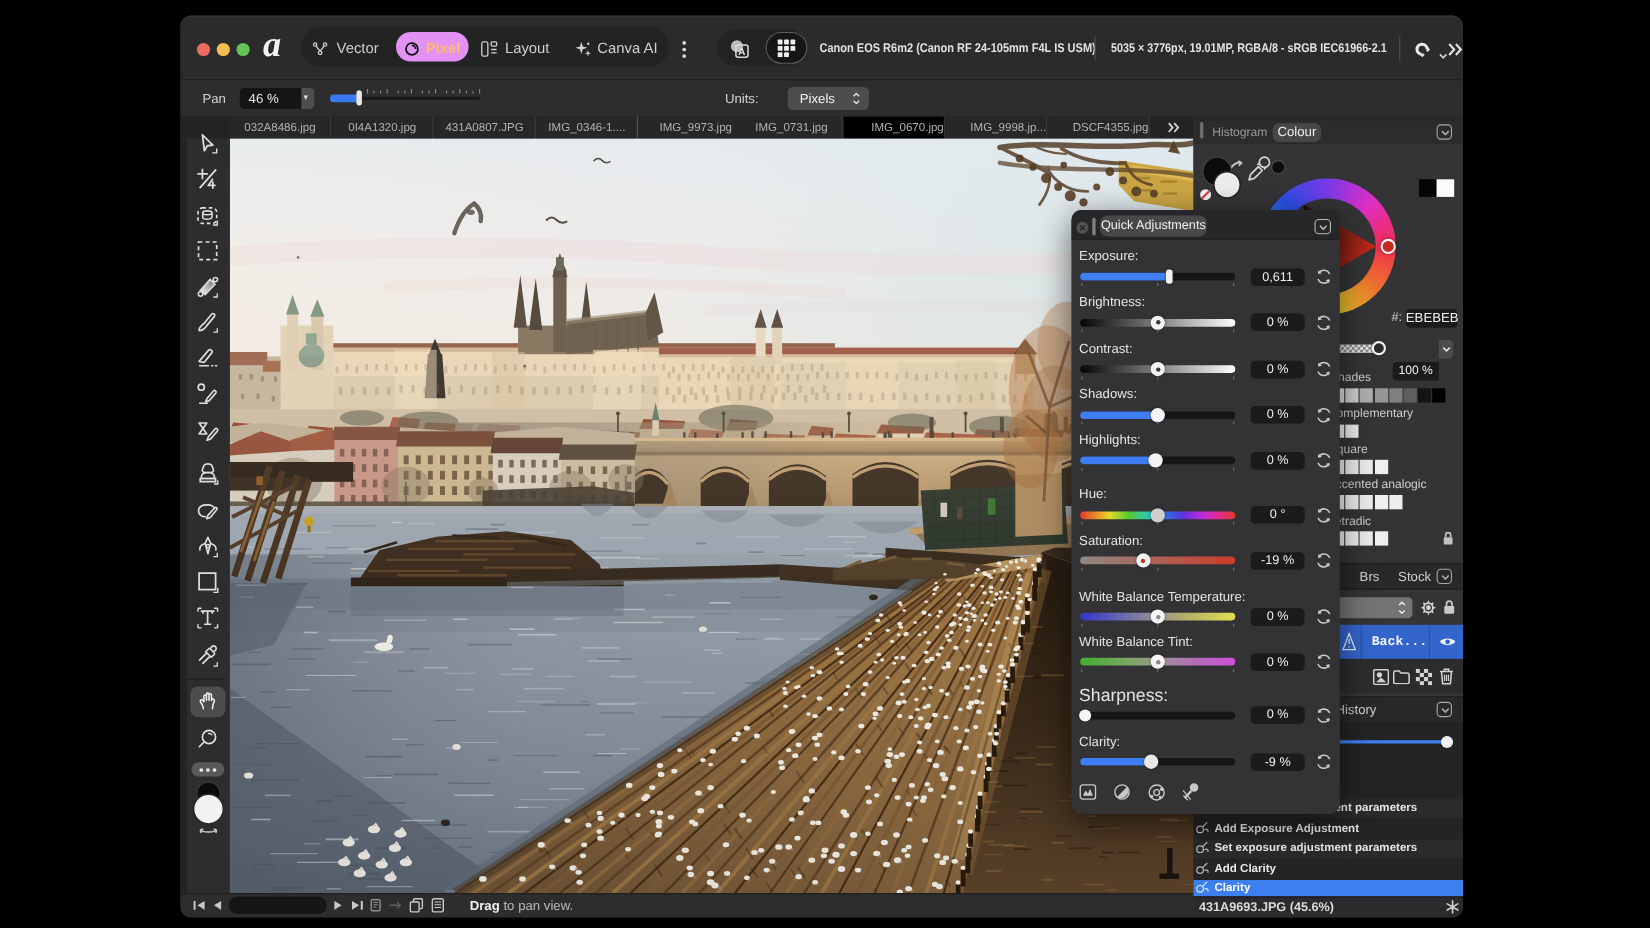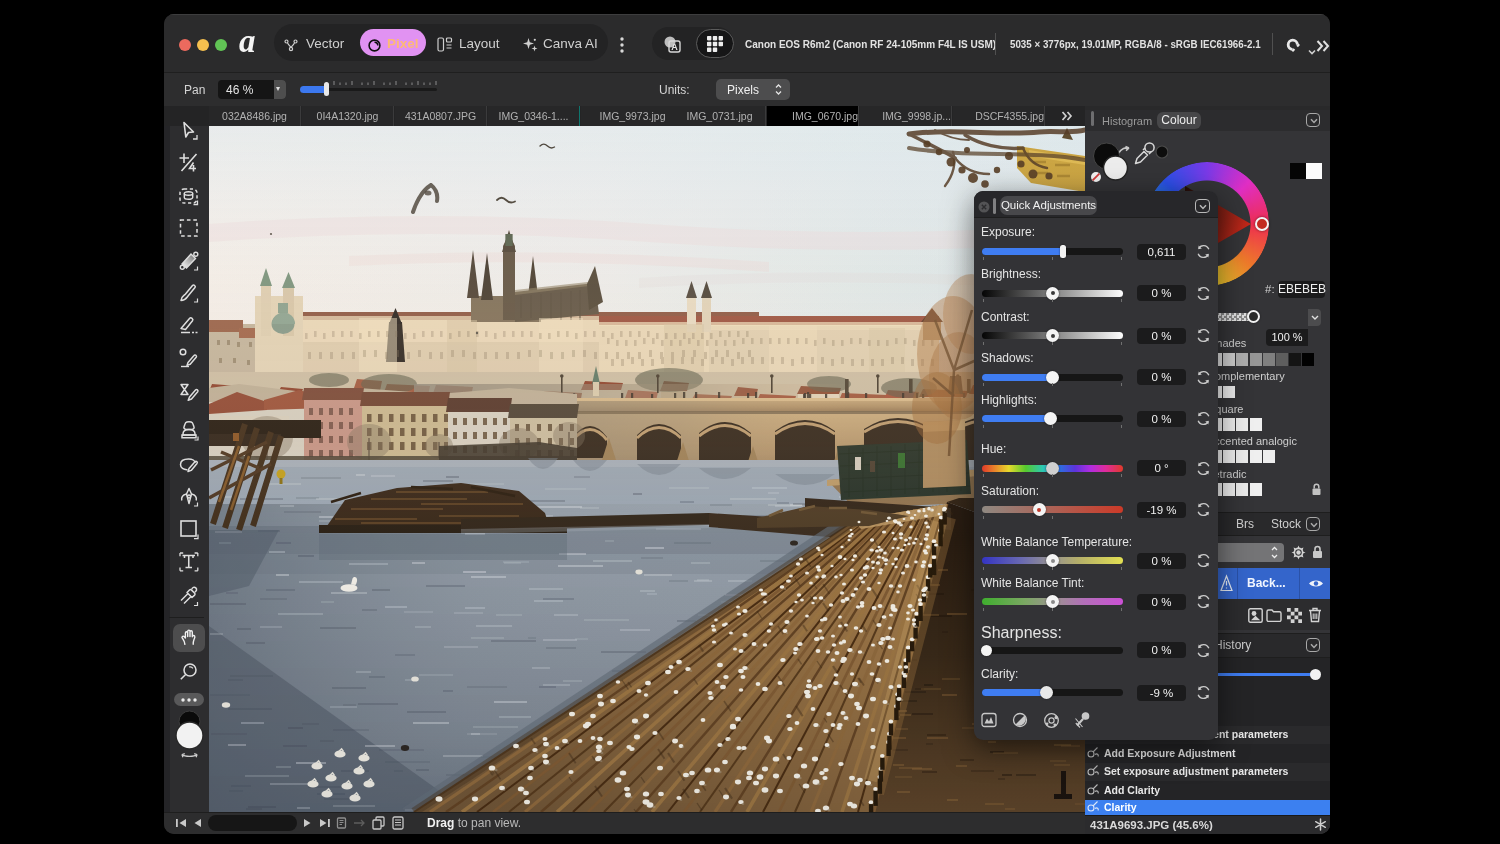--- a/index.html
+++ b/index.html
@@ -2103,21 +2103,21 @@
         <rect x="1" y="6" width="9" height="7" rx="1" fill="#c9c9c9"></rect>
         <path d="M3 6 V4 A2.5 2.5 0 0 1 8 4 V6" fill="none" stroke="#c9c9c9" stroke-width="1.6"></path>
       </svg>
 
     <div class="abs" style="left:921px;top:554px;width:245px;height:31px;background:#3465cb;"></div>
     <svg class="abs" style="left:1056px;top:560px" width="13" height="19" viewBox="0 0 13 19">
         <path d="M6.5 2 L12 16.5 L1 16.5 Z" fill="none" stroke="#e8eef8" stroke-width="1.2"></path>
         <path d="M6.5 7 V11.5 M6.5 13.5 V14.5" stroke="#e8eef8" stroke-width="1.2"></path>
       </svg>
     <div class="abs" style="left:1073px;top:554px;width:1px;height:31px;background:#2a52a8;"></div>
-    <div class="txt" style="left:1083px;top:562px;font-size:12px;font-weight:bold;color:#f2f6ff;">Back...</div>
+    <div class="txt" style="left:1083px;top:562px;font-size:12px;font-weight:bold;color:#f2f6ff;font-family:Liberation Mono, monospace;">Back...</div>
     <div class="abs" style="left:1135px;top:554px;width:1px;height:31px;background:#2a52a8;"></div>
     <svg class="abs" style="left:1144px;top:564px" width="16" height="11" viewBox="0 0 16 11">
         <path d="M1 5.5 C4 1.5 12 1.5 15 5.5 C12 9.5 4 9.5 1 5.5 Z" fill="#eef2fa"></path>
         <circle cx="8" cy="5.5" r="2.2" fill="#3465cb"></circle>
       </svg>
 
     <div class="abs" style="left:921px;top:585px;width:245px;height:31px;background:#2c2c2e;"></div>
     <svg class="abs" style="left:1084px;top:594px" width="15" height="15" viewBox="0 0 15 15">
         <rect x="0.8" y="0.8" width="13.4" height="13.4" rx="1.5" fill="none" stroke="#d2d2d2" stroke-width="1.4"></rect>
         <circle cx="6" cy="5.5" r="2.4" fill="#d2d2d2"></circle>

